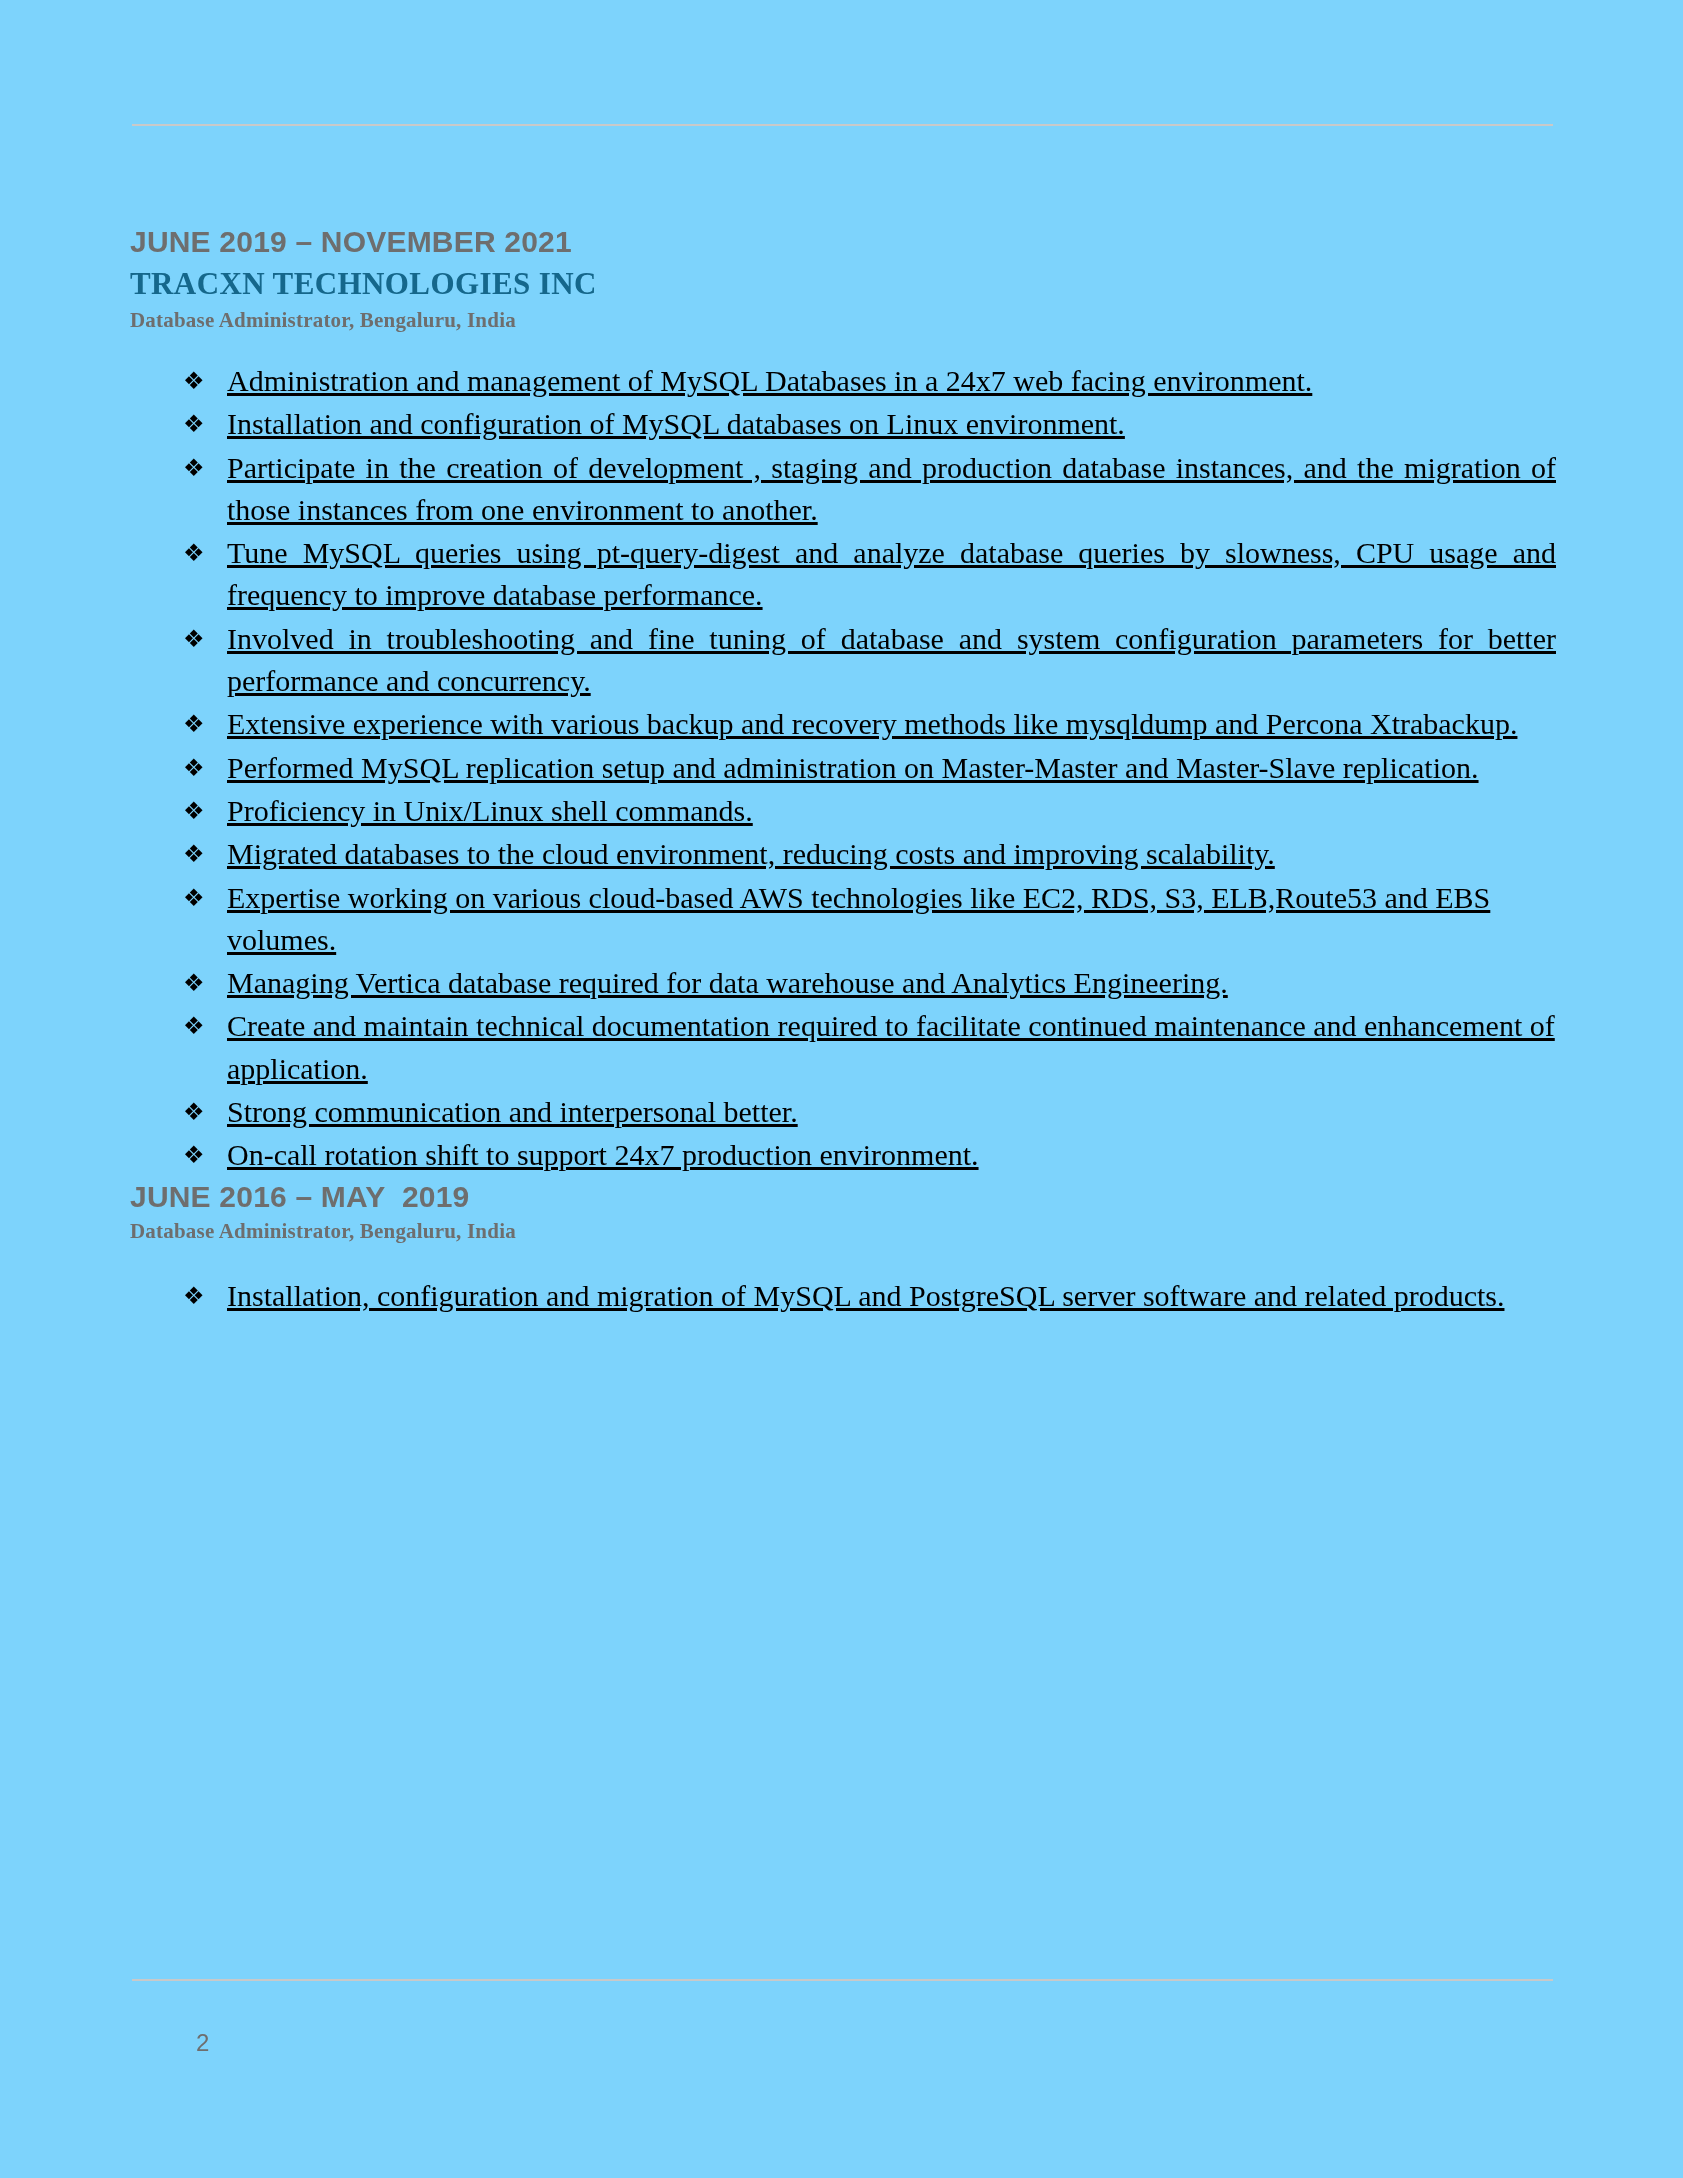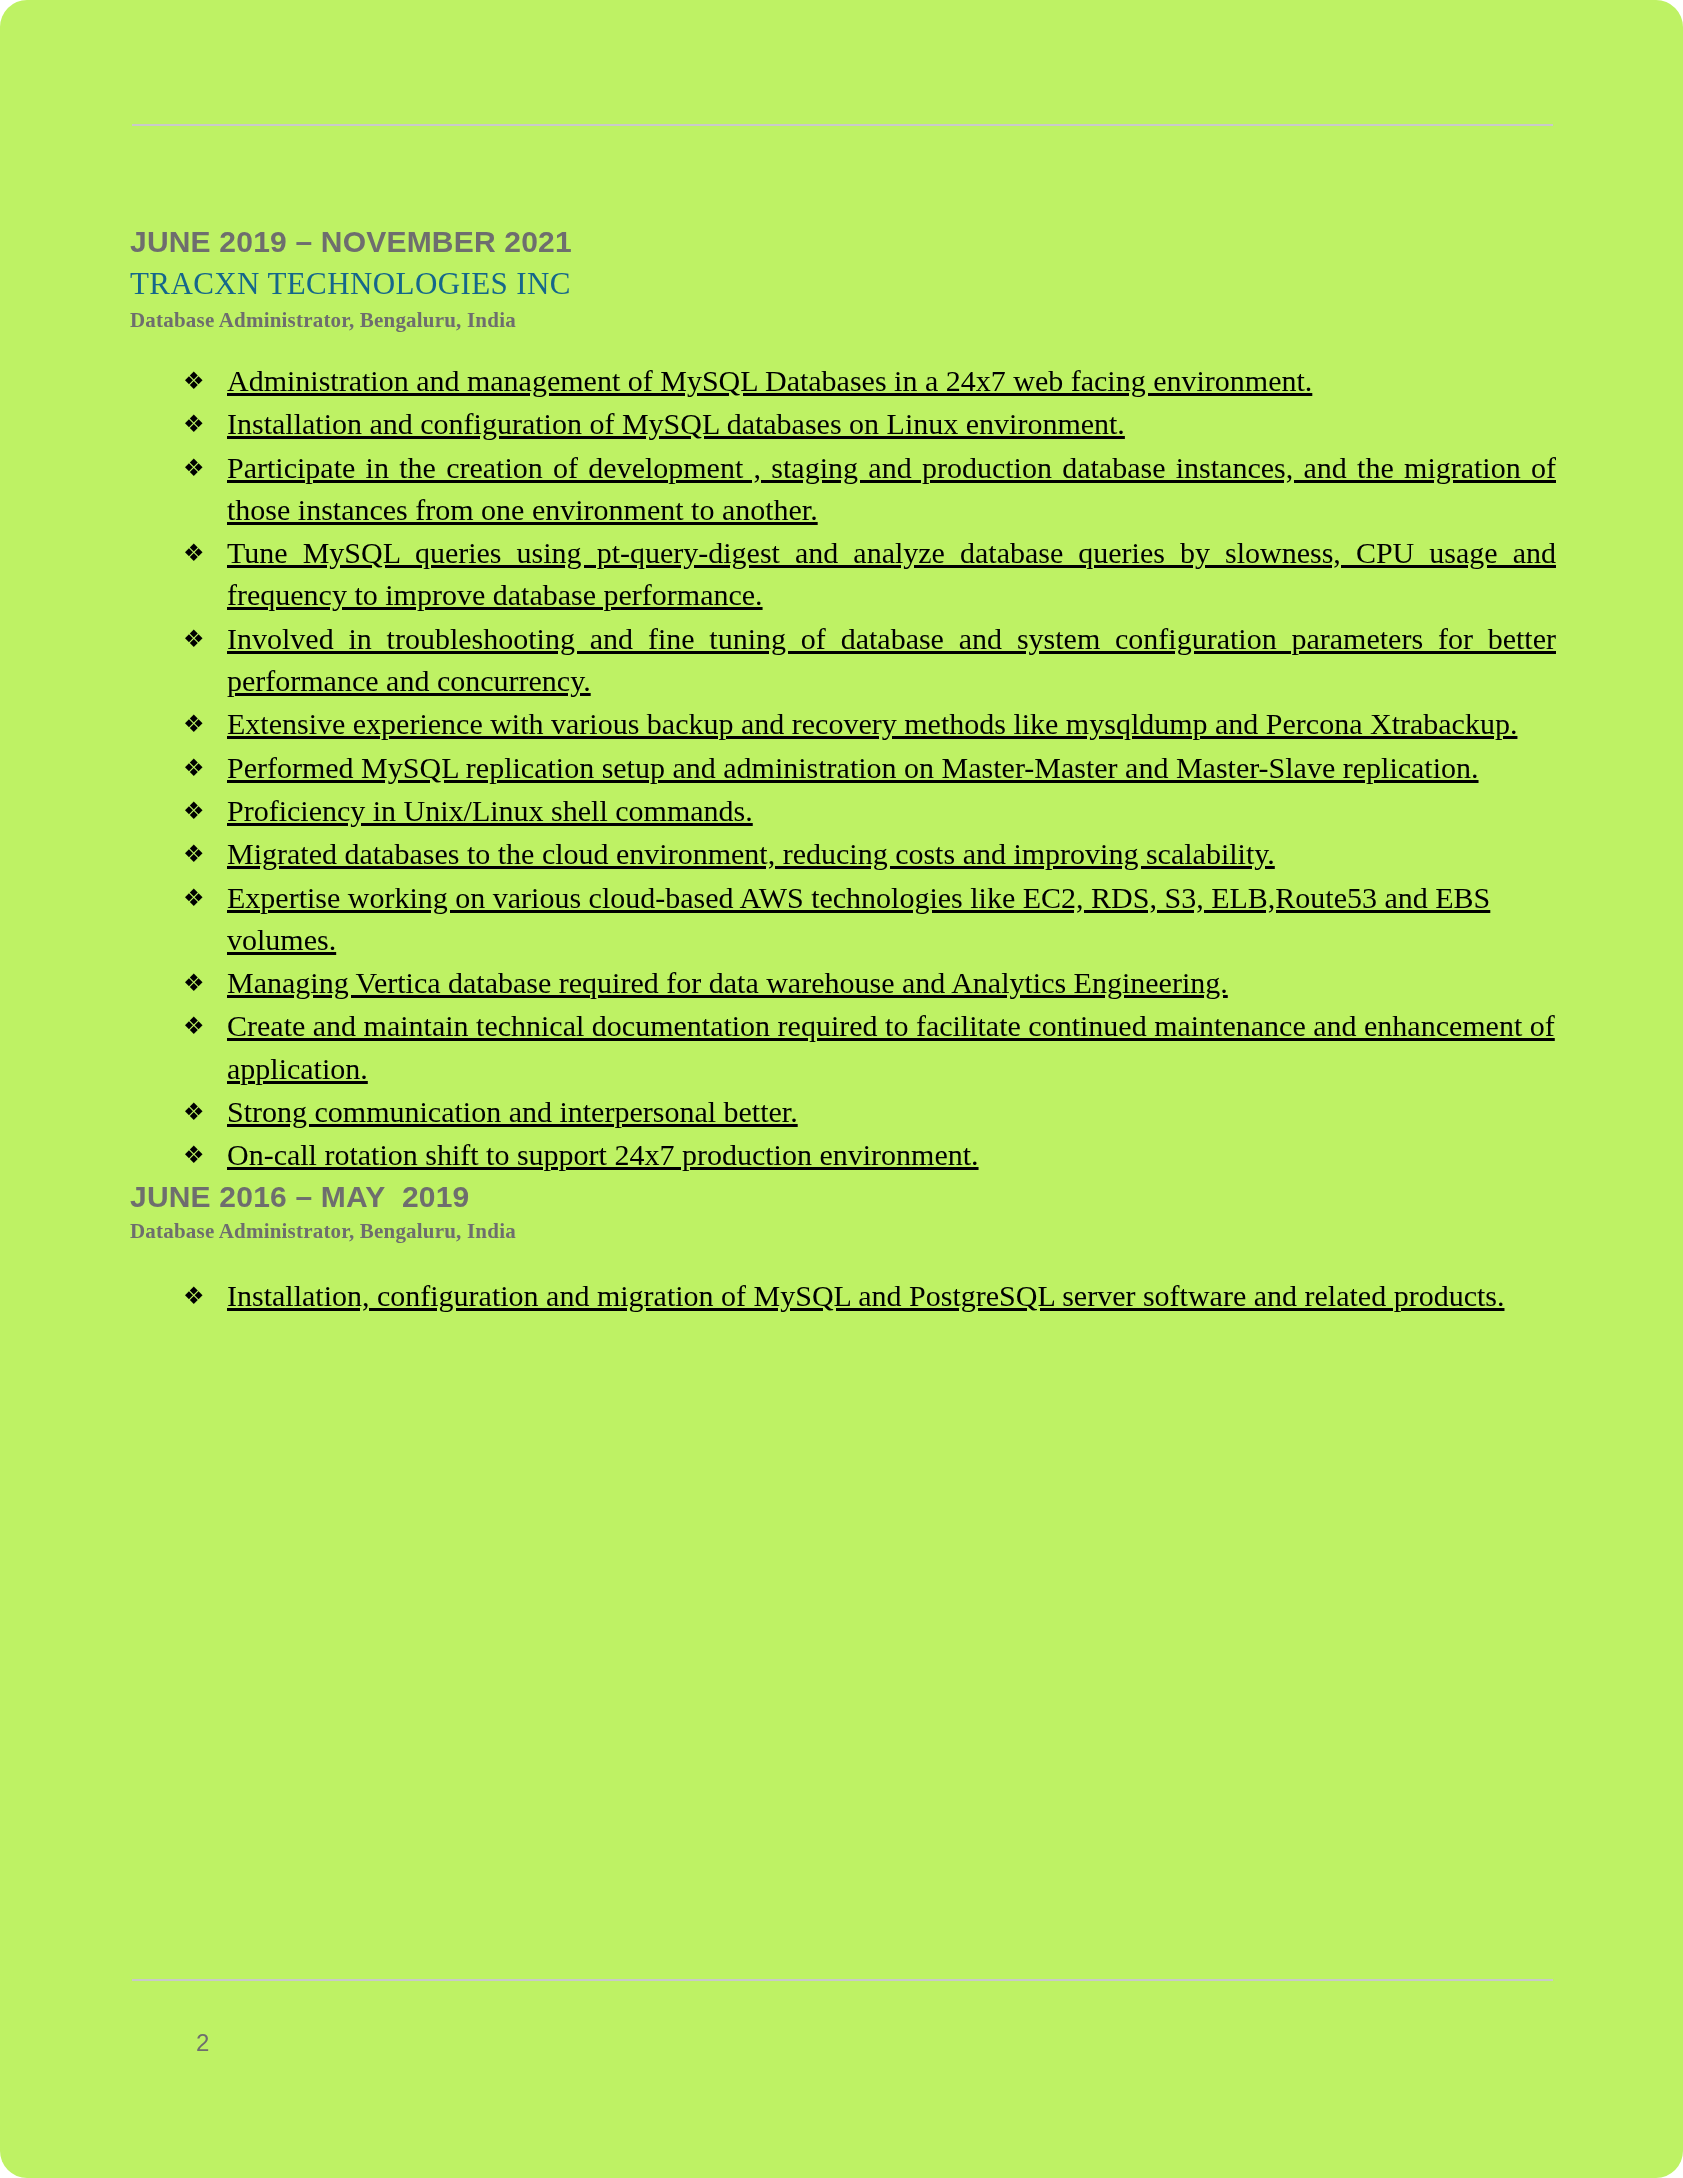--- a/index.html
+++ b/index.html
@@ -11,22 +11,21 @@
     width: 1683px;
     height: 2178px;
     position: relative;
     font-family: "Liberation Serif", "DejaVu Serif", serif;
     overflow: hidden;
   }
 
   .page {
     position: absolute;
     inset: 0;
-    background: #bef264;
-    border-radius: 27px;
+    background: #7dd3fc;
   }
 
   
   .header-rule {
     position: absolute;
     left: 132px;
     top: 124px;
     width: 1421px;
     height: 0;
     border-top: 2px solid #c9c9c9;
@@ -64,21 +63,21 @@
     font-size: 30px;
     font-weight: 600;
     color: #6e6e6e;
     letter-spacing: 0.2px;
     line-height: 1.28;
     white-space: pre;
   }
   .job-company {
     font-family: "Liberation Serif", "DejaVu Serif", serif;
     font-size: 31px;
-    font-weight: normal;
+    font-weight: bold;
     color: #146а8b; 
     color: #15678b;
     letter-spacing: 0.4px;
     line-height: 1.30;
     margin-top: 3px;
   }
   .job-title {
     font-family: "Liberation Serif", "DejaVu Serif", serif;
     font-size: 21px;
     font-weight: bold;

